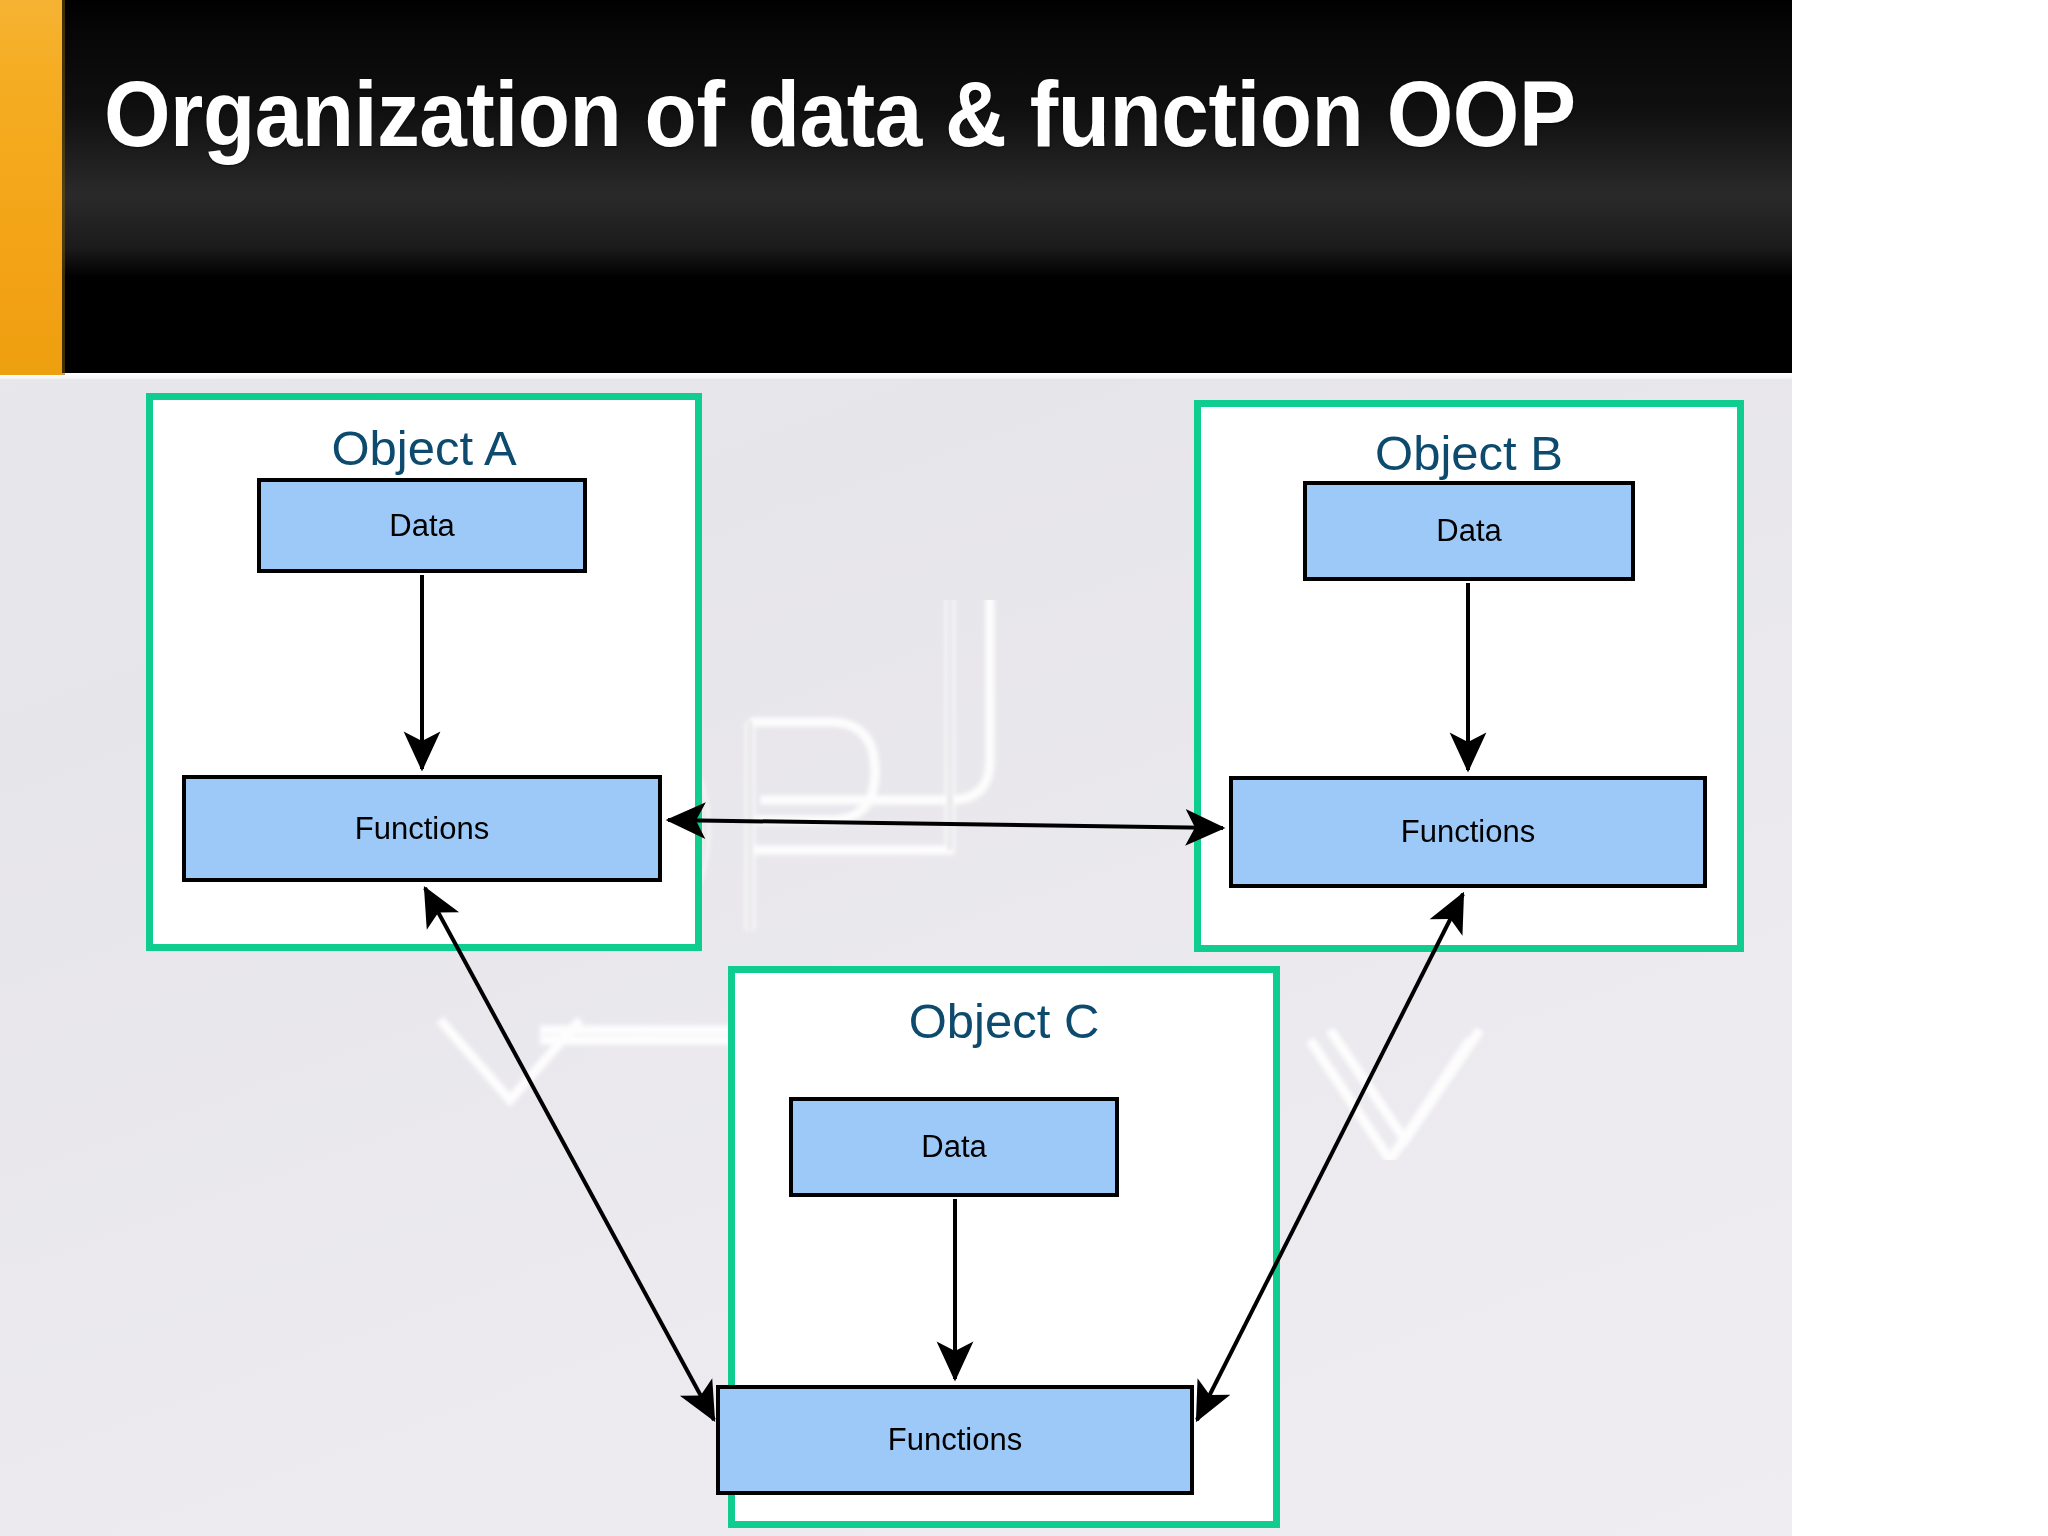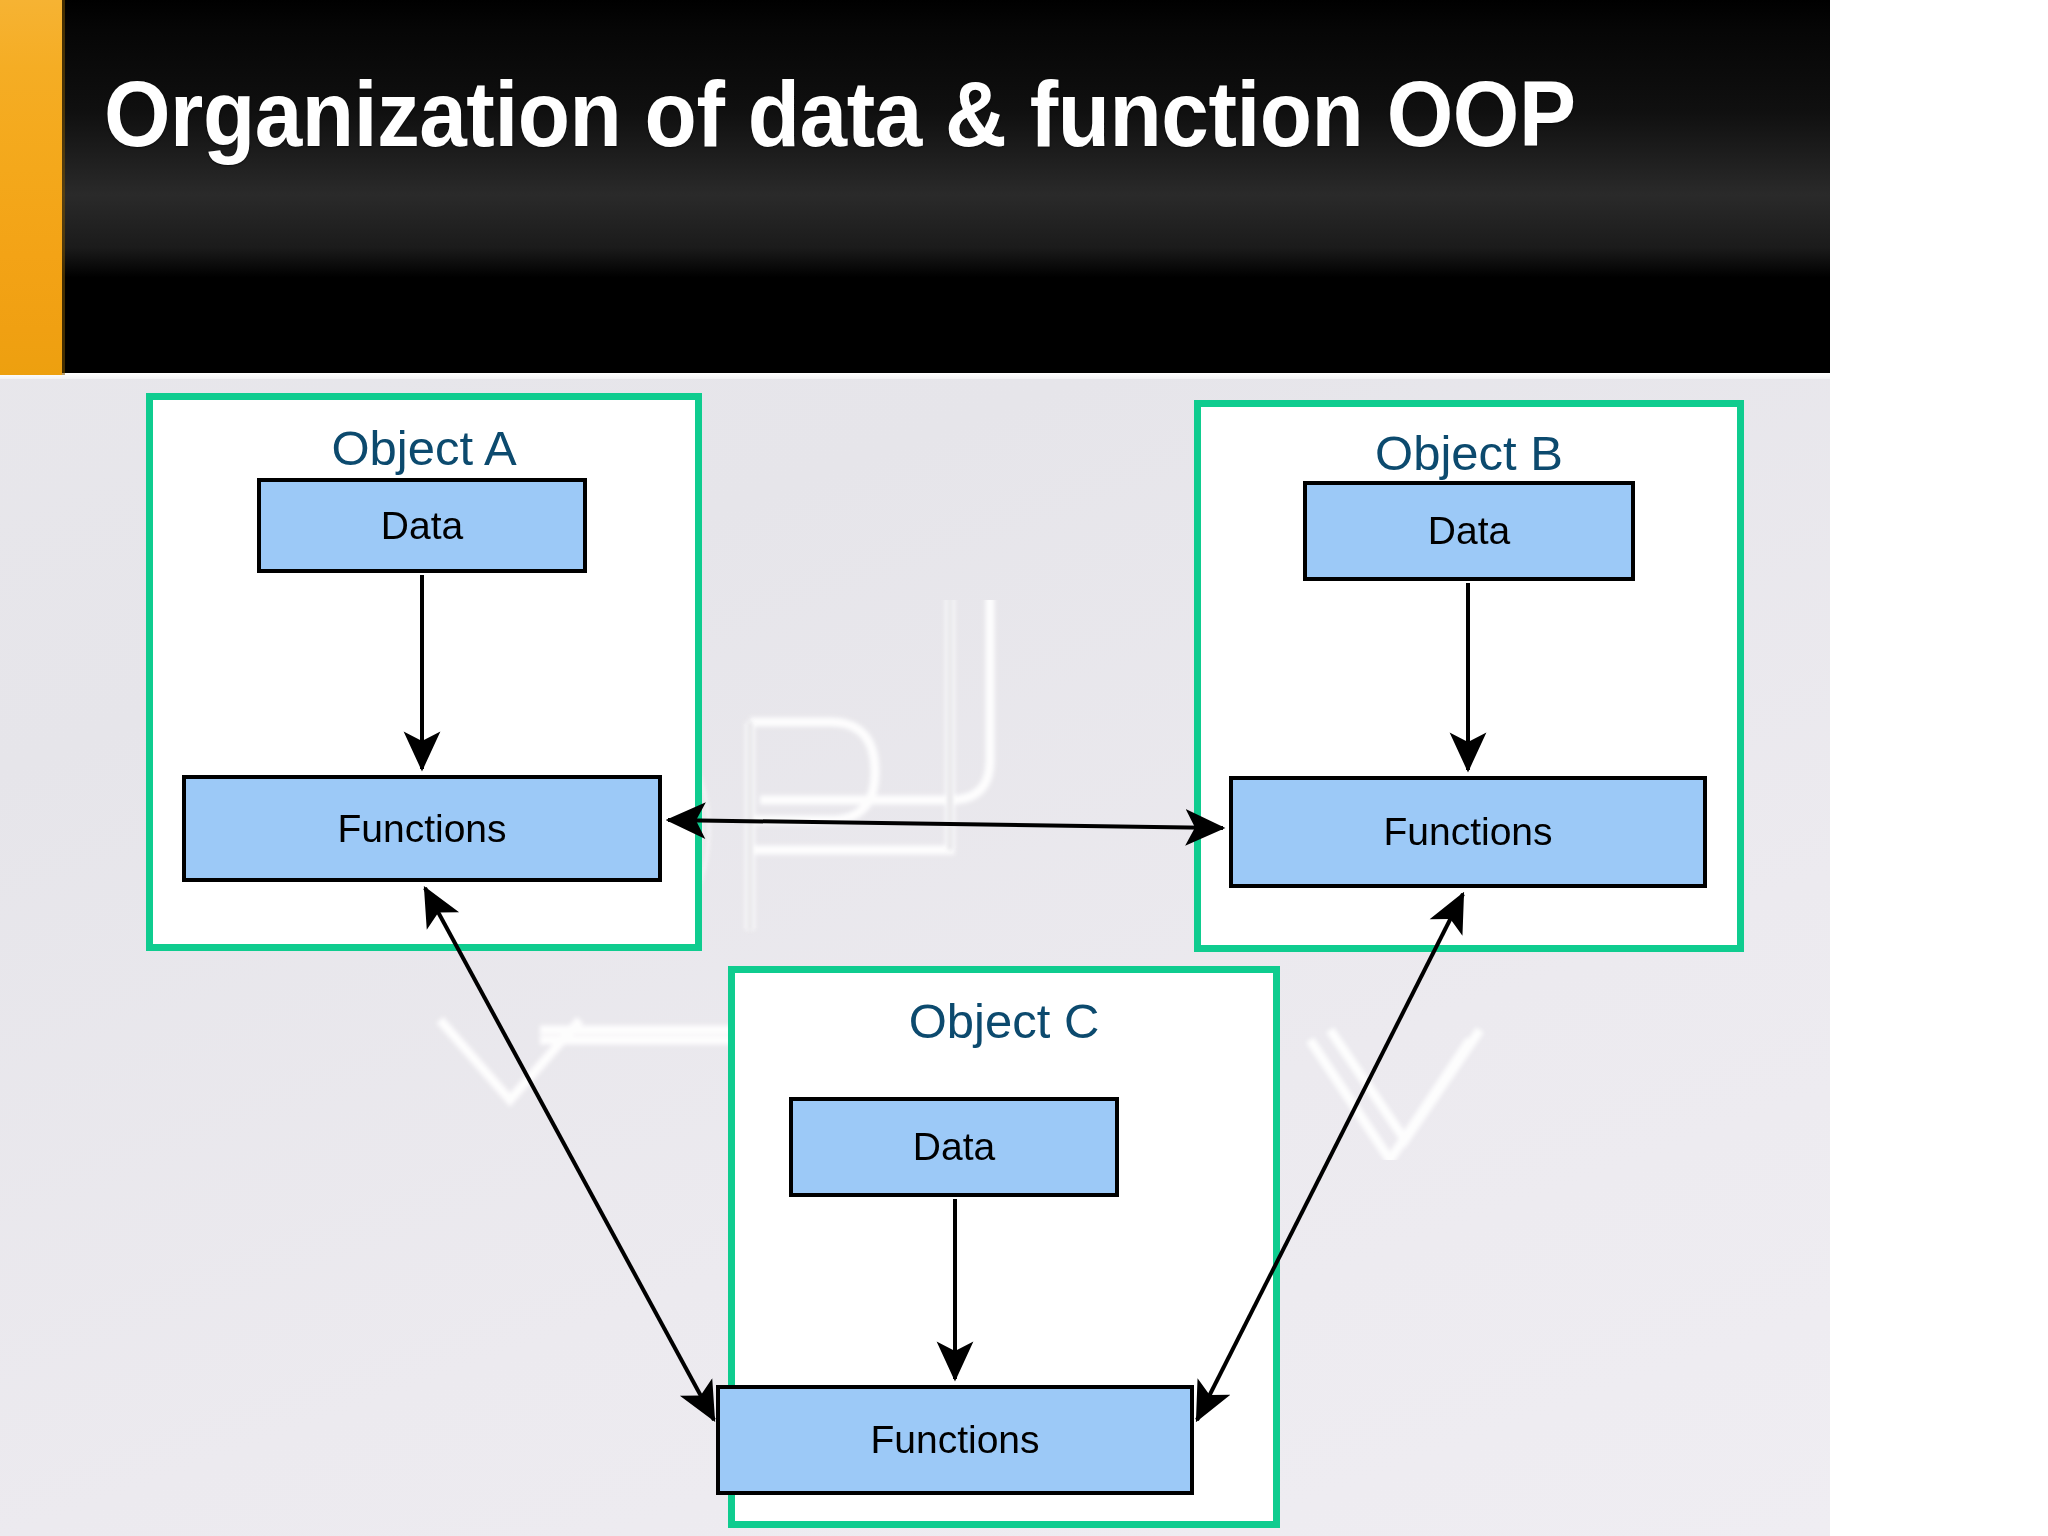--- a/index.html
+++ b/index.html
@@ -8,21 +8,20 @@
     overflow: hidden;
     font-family: "Liberation Sans", sans-serif;
   }
 
   #slide {
     position: relative;
     width: 1792px;
     height: 1536px;
     background: linear-gradient(160deg, #e9e8ec 0%, #e6e5ea 35%, #eceaef 70%, #efedf2 100%);
     overflow: hidden;
-    padding-left: 38px;
   }
 
   
   .watermark {
     position: absolute;
     left: 330px;
     top: 600px;
     width: 1420px;
     height: 560px;
     pointer-events: none;
@@ -110,21 +109,21 @@
 
   
   .node-box {
     position: absolute;
     background: #9cc9f7;
     border: 4px solid #000000;
     box-sizing: border-box;
     display: flex;
     align-items: center;
     justify-content: center;
-    font-size: 39px;
+    font-size: 31px;
     color: #000000;
     font-family: "Liberation Sans", sans-serif;
     z-index: 14;
   }
 
   
   #a-data      { left: 257px;  top: 478px;  width: 330px; height: 95px; }
   #a-functions { left: 182px;  top: 775px;  width: 480px; height: 107px; }
   
   #b-data      { left: 1303px; top: 481px;  width: 332px; height: 100px; }

